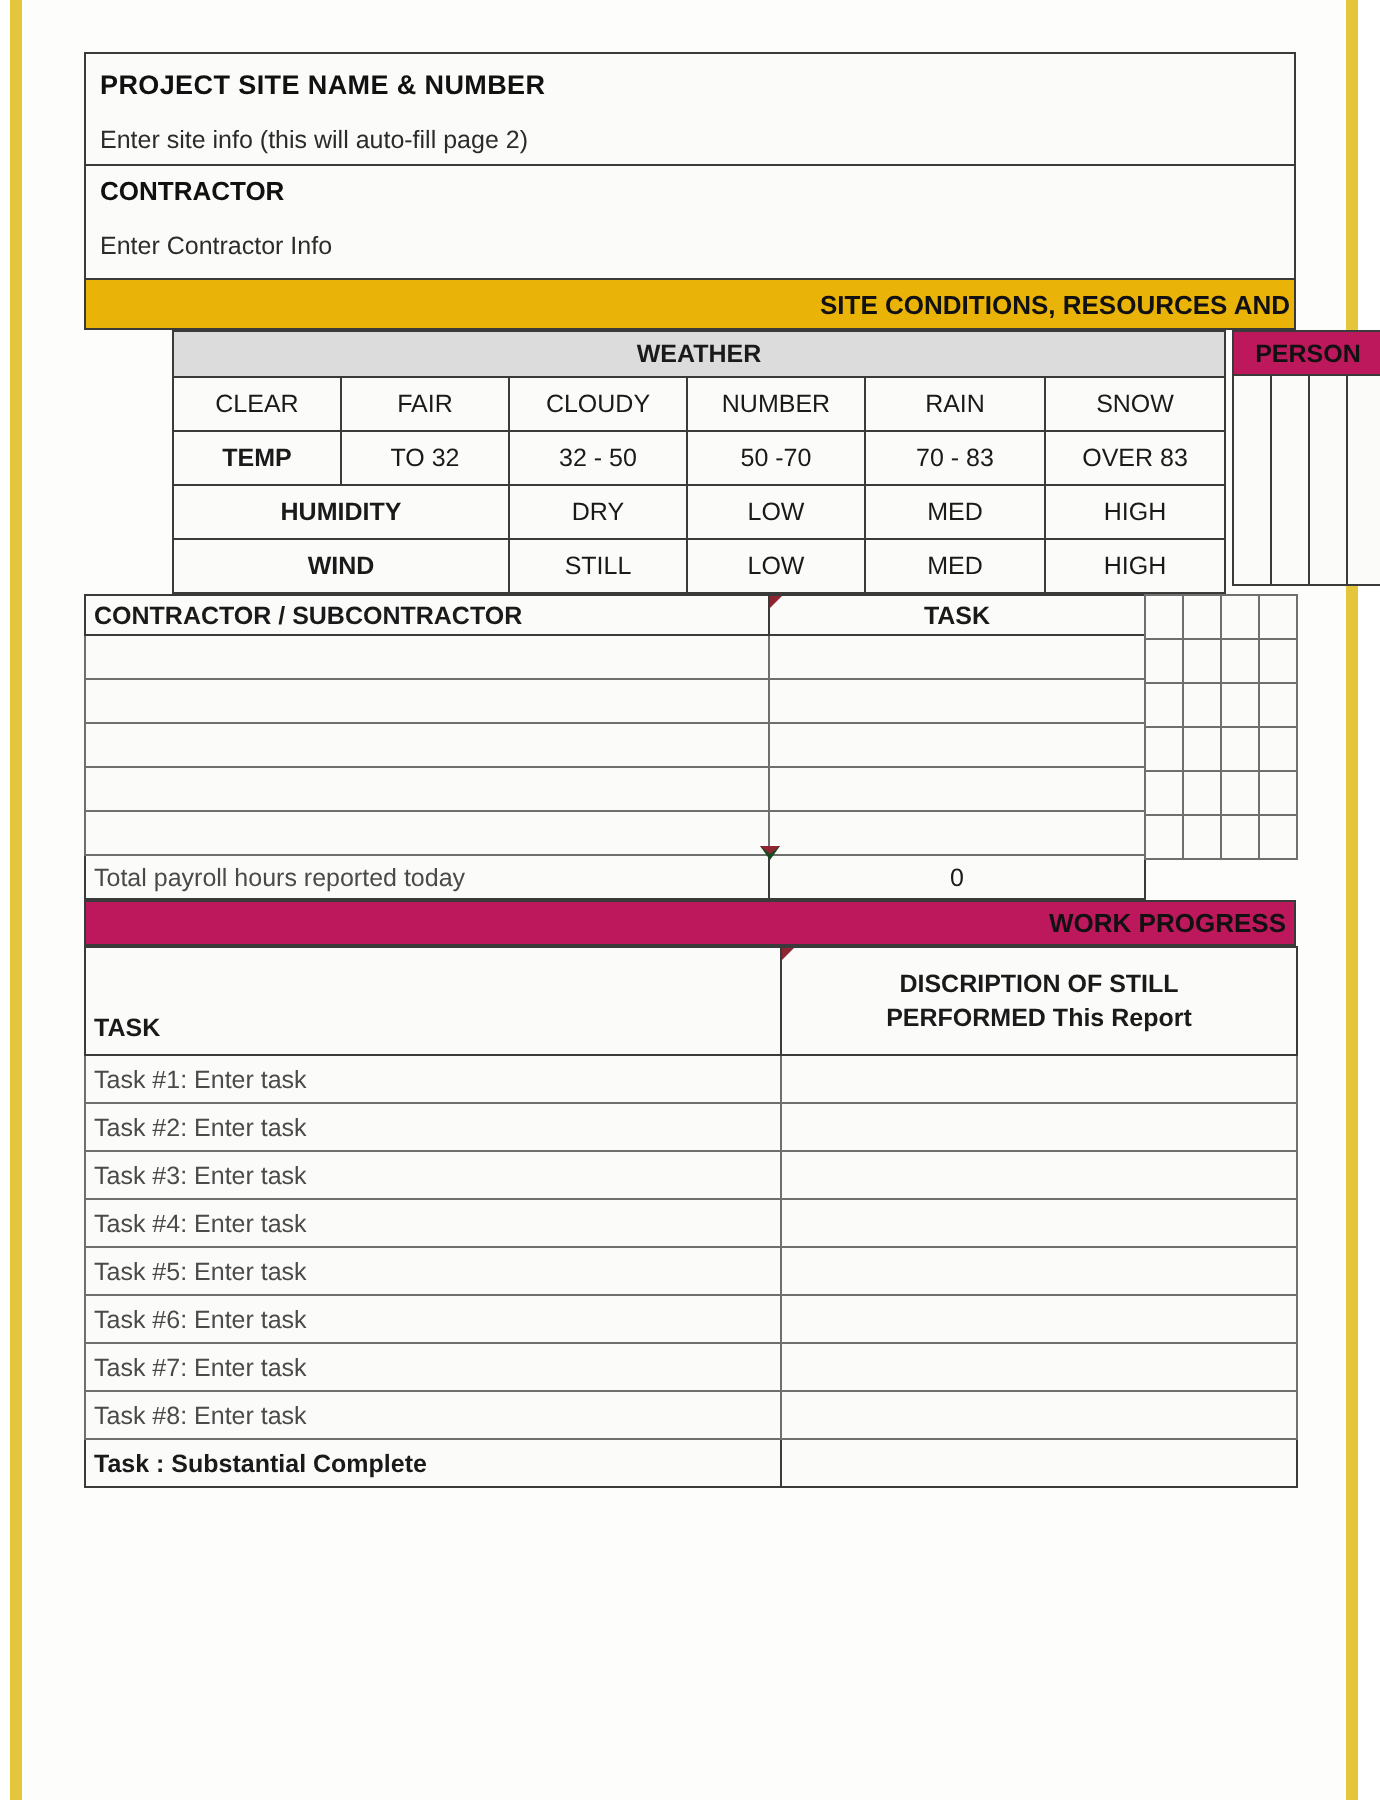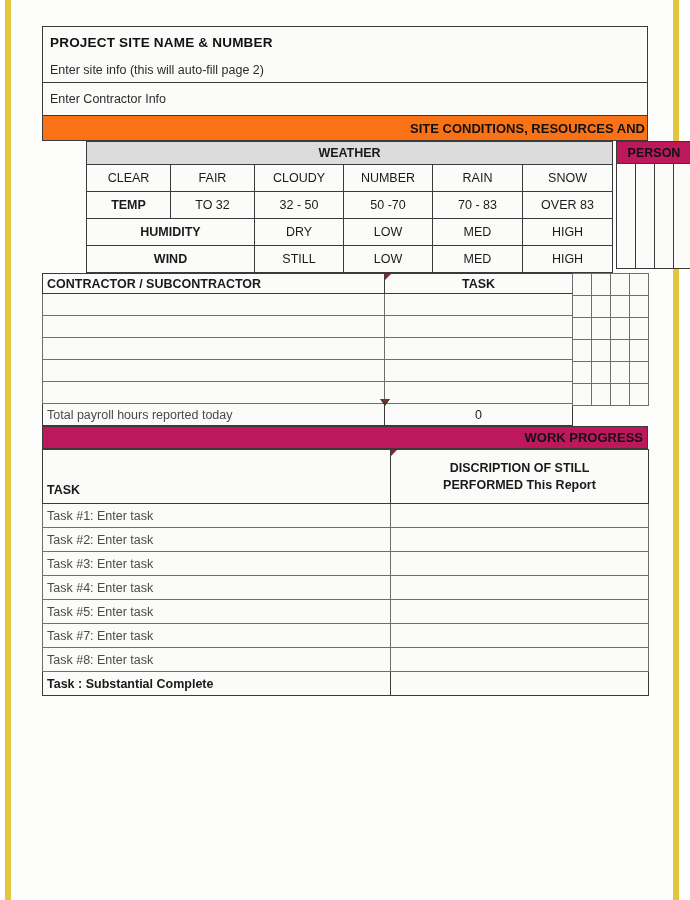--- a/index.html
+++ b/index.html
@@ -48,21 +48,21 @@
   .hrow{box-sizing:border-box;padding:0 7px;display:flex;align-items:center;}
   #hdr-title{height:30px;font-size:13.5px;font-weight:bold;letter-spacing:.2px;color:#111;}
   #hdr-siteinfo{height:26px;font-size:12.5px;color:#2b2b2b;border-bottom:1px solid #3a3a3a;}
   #hdr-contractor{height:24px;font-size:13px;font-weight:bold;color:#111;}
   #hdr-contractorinfo{height:32px;font-size:12.5px;color:#2b2b2b;}
 
   
   #band-site{
     width:606px;box-sizing:border-box;height:25px;
     border:1px solid #3a3a3a;border-top:none;
-    background:#f97316;
+    background:#eab308;
     display:flex;align-items:center;justify-content:flex-end;
     padding-right:2px;
     font-size:13px;font-weight:bold;color:#111;
     overflow:hidden;white-space:nowrap;
   }
 
   
   #cond-wrap{position:relative;width:606px;margin-left:44px;}
   #weather-tbl{width:526px;}
   #weather-tbl td{height:26px;}
@@ -132,20 +132,21 @@
 
 <div id="page-bg"></div>
 <div id="frame-left"></div>
 <div id="frame-right"></div>
 
 <div id="sheet">
 
   <div id="header-block">
     <div class="hrow" id="hdr-title">PROJECT SITE NAME &amp; NUMBER</div>
     <div class="hrow ghost" id="hdr-siteinfo">Enter site info (this will auto-fill page 2)</div>
+    <div class="hrow" id="hdr-contractor">CONTRACTOR</div>
     <div class="hrow ghost" id="hdr-contractorinfo">Enter Contractor Info</div>
   </div>
 
   <div id="band-site">SITE CONDITIONS, RESOURCES AND</div>
 
   <div id="cond-wrap">
 
     <table id="weather-tbl">
       <colgroup>
         <col style="width:84px">
@@ -335,20 +336,24 @@
     </tr>
     <tr>
       <td class="thin lft ghost">Task #4:  Enter task</td>
       <td class="thin"></td>
     </tr>
     <tr>
       <td class="thin lft ghost">Task #5:  Enter task</td>
       <td class="thin"></td>
     </tr>
     <tr>
+      <td class="thin lft ghost">Task #6:  Enter task</td>
+      <td class="thin"></td>
+    </tr>
+    <tr>
       <td class="thin lft ghost">Task #7: Enter task</td>
       <td class="thin"></td>
     </tr>
     <tr>
       <td class="thin lft ghost">Task #8: Enter task</td>
       <td class="thin"></td>
     </tr>
     <tr>
       <td class="b lft bold">Task :  Substantial Complete</td>
       <td class="b"></td>

